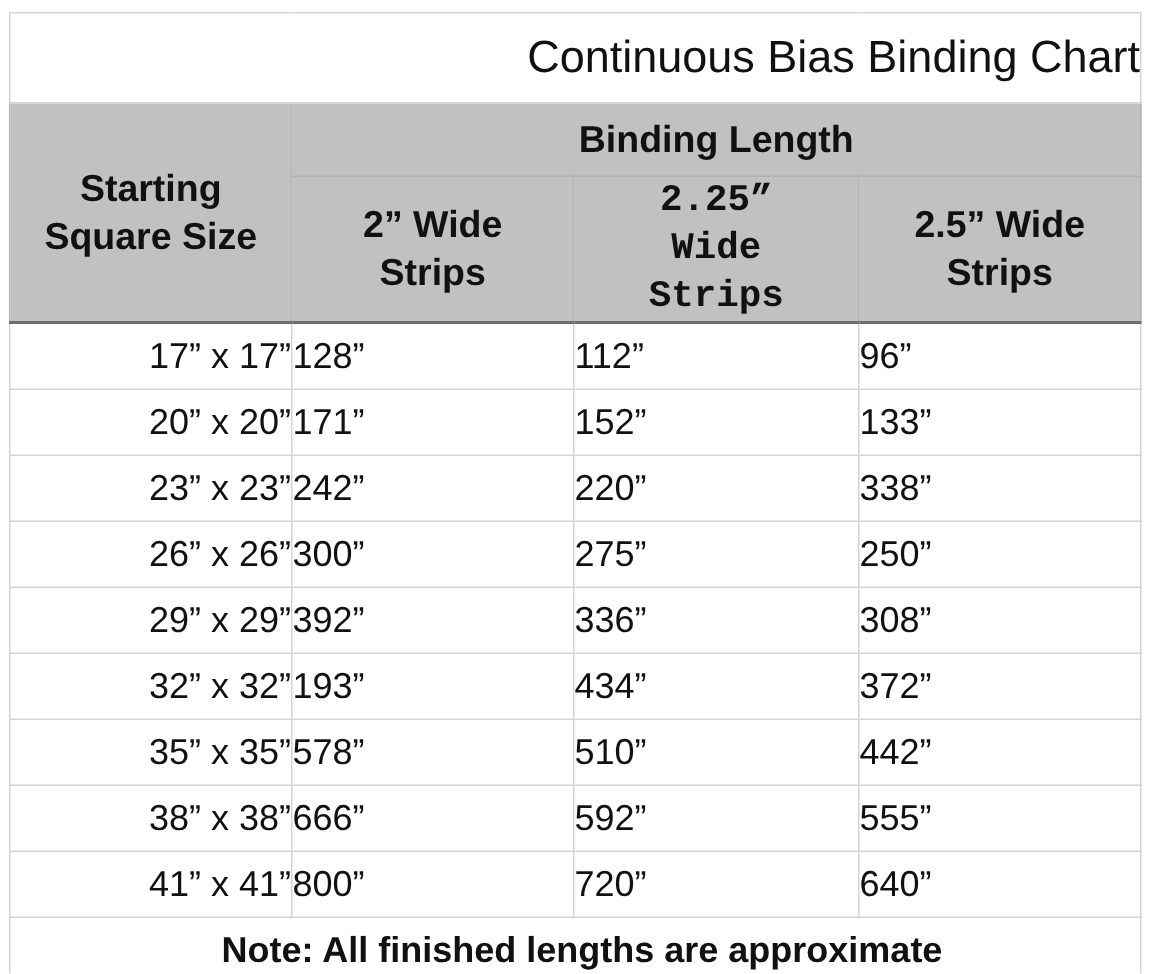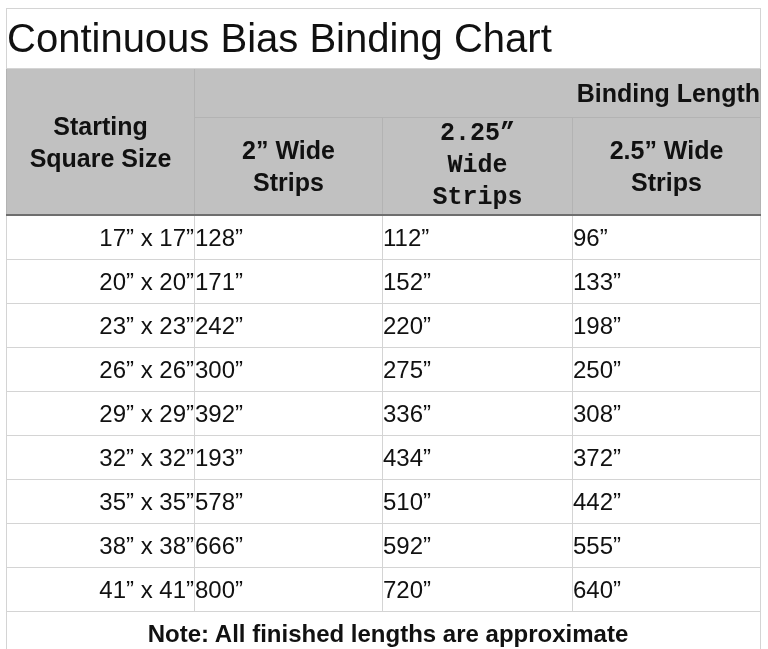--- a/index.html
+++ b/index.html
@@ -4,23 +4,23 @@
 <style>
   html, body { margin: 0; padding: 0; background: #ffffff; }
   body { width: 768px; height: 649px; position: relative; overflow: hidden;
          font-family: "Liberation Sans", sans-serif; color: #111; }
   table.chart {
     position: absolute; left: 6px; top: 8px; width: 754px;
     border-collapse: collapse; table-layout: fixed;
     border: 1px solid #d4d4d4;
   }
   table.chart td, table.chart th { border: 1px solid #d4d4d4; padding: 0; }
-  .title-cell { height: 59px; text-align: left; font-size: 40px; font-weight: normal; background: #fff; }
+  .title-cell { height: 59px; text-align: right; font-size: 30px; font-weight: normal; background: #fff; }
   .hdr { background: #c1c1c1; font-weight: bold; font-size: 25px; text-align: center; line-height: 32px; color: #111; border-color: #b3b3b3 !important; }
-  .hdr-group { height: 48px; text-align: right; }
+  .hdr-group { height: 48px; }
   .hdr-sub { height: 79px; border-bottom: 2px solid #6e6e6e !important; margin-left: 24px; }
   .hdr-start { border-bottom: 2px solid #6e6e6e !important; }
   td.size { font-size: 24px; text-align: right; padding-left: 9px !important; height: 43px; }
   td.val { font-size: 24px; text-align: left; height: 43px; }
   td.note { font-size: 24px; text-align: center; padding-left: 9px !important; height: 43px; font-weight: bold; }
 </style>
 </head>
 <body>
 
 <table class="chart">
@@ -61,21 +61,21 @@
   <tr>
     <td class="size">20” x 20”</td>
     <td class="val">171”</td>
     <td class="val">152”</td>
     <td class="val">133”</td>
   </tr>
   <tr>
     <td class="size">23” x 23”</td>
     <td class="val">242”</td>
     <td class="val">220”</td>
-    <td class="val">198”</td>
+    <td class="val">338”</td>
   </tr>
   <tr>
     <td class="size">26” x 26”</td>
     <td class="val">300”</td>
     <td class="val">275”</td>
     <td class="val">250”</td>
   </tr>
   <tr>
     <td class="size">29” x 29”</td>
     <td class="val">392”</td>

